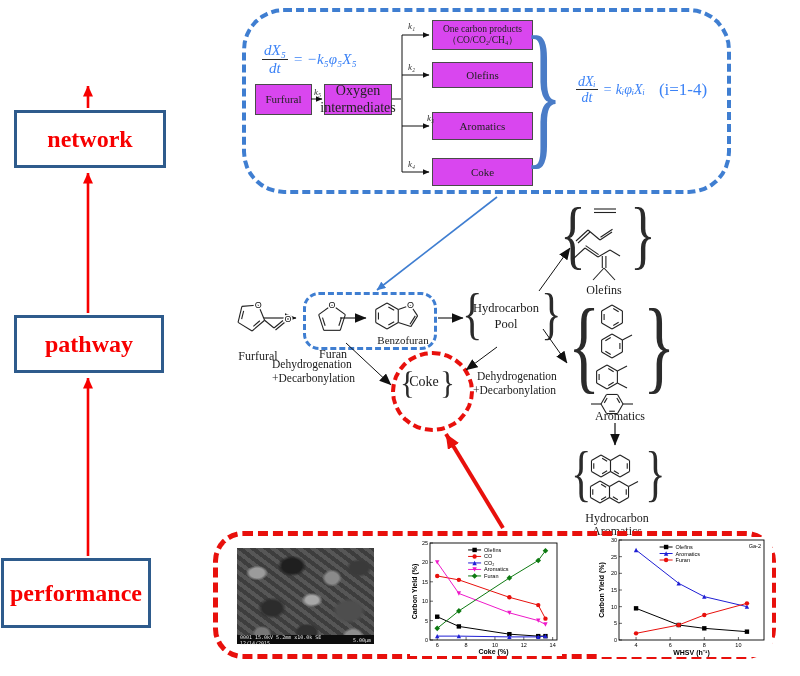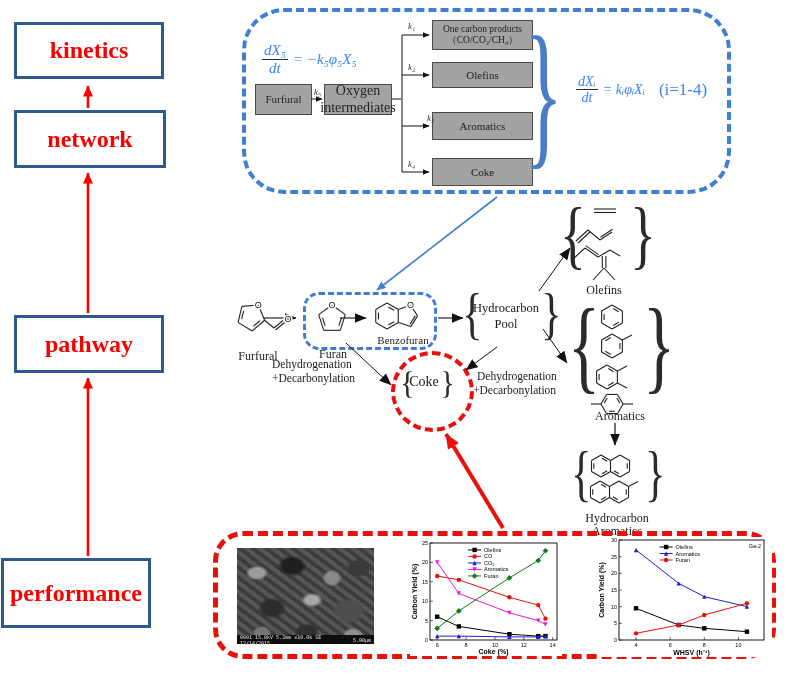--- a/index.html
+++ b/index.html
@@ -3,21 +3,21 @@
 <meta charset="utf-8">
 <style>
 *{box-sizing:border-box;margin:0;padding:0}
 body{background:#fff;font-family:"Liberation Serif",serif}
 #canvas{position:relative;width:800px;height:676px;background:#fff;overflow:hidden}
 .flow-box{position:absolute;border:3px solid #2e5b8c;background:#fff;display:flex;align-items:center;justify-content:center;color:#f70000;font-weight:bold;font-size:24px;font-family:"Liberation Serif",serif}
 .dash-blue{position:absolute;border:4px dashed #3f7ed1;border-radius:42px}
 .dash-blue-sm{position:absolute;border:3px dashed #3f7ed1;border-radius:16px}
 .dash-red{position:absolute;border:5px dashed #e8100c;border-radius:30px}
 .dash-red-circle{position:absolute;border:4px dashed #e8100c;border-radius:50%}
-.scheme-box{position:absolute;border:1px solid #4a4a4a;background:#a3a3a3;display:flex;flex-direction:column;align-items:center;justify-content:center;text-align:center;font-size:11px;color:#222;line-height:1.15;font-family:"Liberation Serif",serif}
+.scheme-box{position:absolute;border:1px solid #4a4a4a;background:#d946ef;display:flex;flex-direction:column;align-items:center;justify-content:center;text-align:center;font-size:11px;color:#222;line-height:1.15;font-family:"Liberation Serif",serif}
 .klabel{position:absolute;font-size:9px;color:#333;font-style:italic}
 .eq{position:absolute;display:flex;align-items:center;color:#3b82f6;font-style:italic;font-size:15px;white-space:nowrap}
 .frac{display:inline-flex;flex-direction:column;align-items:center;line-height:1.1;margin-right:5px;text-align:center}
 .frac .num{border-bottom:1.3px solid #2b2b2b;padding:0 2px}
 .eq .range{font-style:normal;font-size:17px;margin-left:14px}
 .lbl{position:absolute;font-size:12px;color:#1a1a1a;white-space:nowrap;transform:translateX(-50%)}
 .lbl2{position:absolute;font-size:11.5px;color:#1a1a1a;white-space:nowrap}
 .brace{position:absolute;font-family:"Liberation Serif",serif;color:#2b2b2b;line-height:1;transform-origin:0 0;font-weight:400;white-space:pre}
 .sem{position:absolute;left:237px;top:548px;width:137px;height:96px;background-color:#4a4a4a;
  background-image:
@@ -35,23 +35,20 @@
 .sem-bar{position:absolute;left:0;bottom:0;width:100%;height:9px;background:#0d0d0d;color:#e8e8e8;display:flex;justify-content:space-between;align-items:center;padding:0 3px;font-family:"DejaVu Sans Mono",monospace;font-size:5px;letter-spacing:0}
 .chart{position:absolute;background:#fff}
 svg text{font-family:"Liberation Sans",sans-serif}
 #connectors{position:absolute;left:0;top:0;pointer-events:none}
 </style>
 </head>
 <body>
 
 <div id="canvas">
 
-  <div class="flow-box" style="left:14px;top:22px;width:150px;height:57px">
-      <span>kinetics</span>
-    </div>
   <div class="flow-box" style="left:14px;top:110px;width:152px;height:58px">
       <span>network</span>
     </div>
   <div class="flow-box" style="left:14px;top:315px;width:150px;height:58px">
       <span>pathway</span>
     </div>
   <div class="flow-box" style="left:1px;top:558px;width:150px;height:70px">
       <span>performance</span>
     </div>
 

